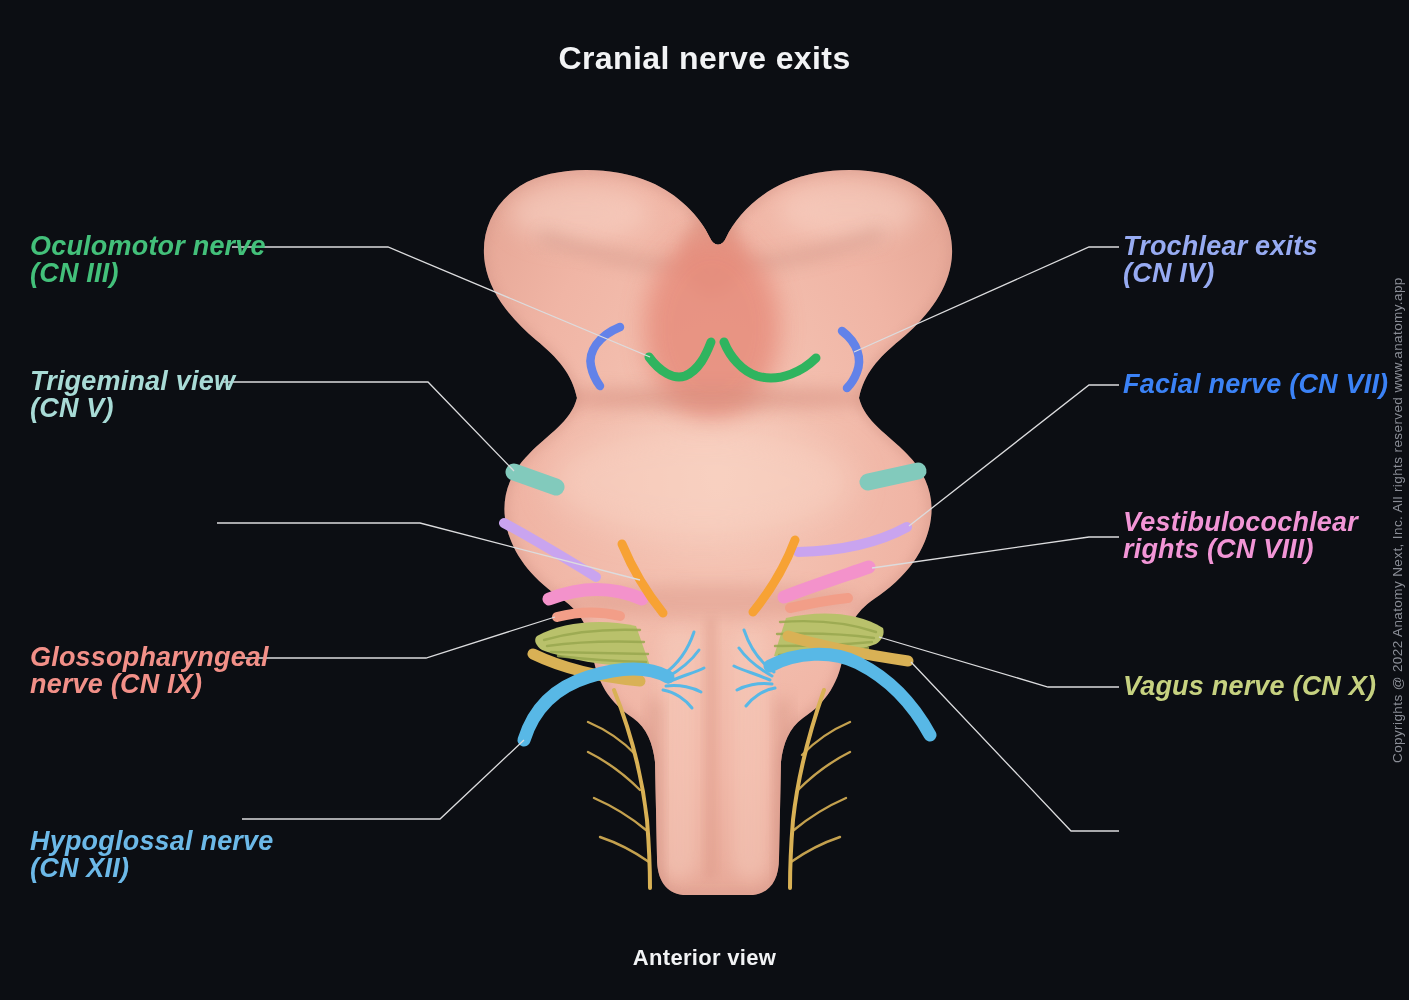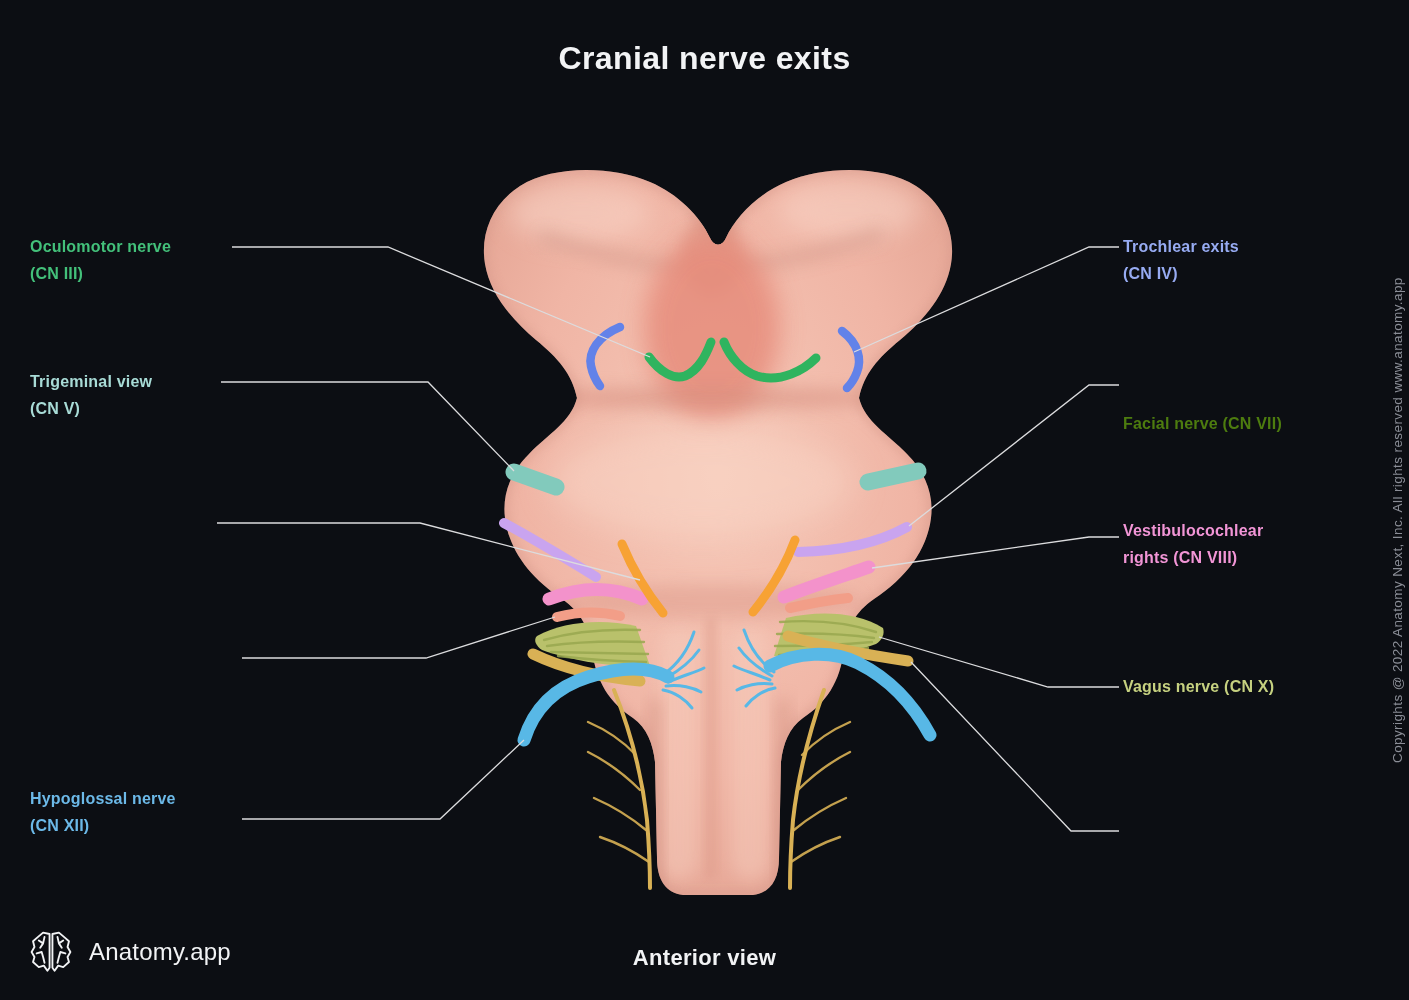--- a/index.html
+++ b/index.html
@@ -13,22 +13,23 @@
   svg.art{position:absolute;left:0;top:0;}
   .title{
     position:absolute;top:40px;left:0;right:0;text-align:center;
     color:var(--text,#f2f3f5);font-size:32px;font-weight:700;letter-spacing:.4px;
   }
   .caption{
     position:absolute;top:945px;left:0;right:0;text-align:center;
     color:var(--text,#f2f3f5);font-size:22px;font-weight:600;letter-spacing:.3px;
   }
   .label{
-    position:absolute;font-size:16px;line-height:27px;font-weight:600;letter-spacing:.2px;
+    position:absolute;font-size:27px;line-height:27px;font-weight:600;letter-spacing:.2px;
     white-space:nowrap;
+    font-style:italic;
   }
   .label.right-col{left:1123px;}
   .label.left-col{left:30px;}
   .brand{
     position:absolute;left:28px;top:929px;display:flex;align-items:center;gap:15px;
   }
   .brand-name{color:var(--text,#f2f3f5);font-size:24px;font-weight:500;letter-spacing:.2px;}
   .copyright{
     position:absolute;right:4px;top:225px;height:590px;
     writing-mode:vertical-rl;transform:rotate(180deg);
@@ -199,48 +200,42 @@
   <div class="title">Cranial nerve exits</div>
 
   <div class="label left-col" style="top: 233px; color: rgb(67, 192, 122);">
     <div>Oculomotor nerve</div>
     <div>(CN III)</div>
   </div>
   <div class="label left-col" style="top: 368px; color: rgb(168, 219, 214);">
     <div>Trigeminal view</div>
     <div>(CN V)</div>
   </div>
-  <div class="label left-col" style="top: 785px; color: rgb(108, 185, 232);">
+  <div class="label left-col" style="top: 644px; color: rgb(242, 144, 136);">
+    <div>Glossopharyngeal</div>
+    <div>nerve (CN IX)</div>
+  </div>
+  <div class="label left-col" style="top: 828px; color: rgb(108, 185, 232);">
     <div>Hypoglossal nerve</div>
     <div>(CN XII)</div>
   </div>
 
   <div class="label right-col" style="top: 233px; color: rgb(151, 171, 242);">
     <div>Trochlear exits</div>
     <div>(CN IV)</div>
   </div>
-  <div class="label right-col" style="top: 371px; color: #4d7c0f; margin-top: 39px;">
+  <div class="label right-col" style="top: 371px; color: #3b82f6;">
     <div>Facial nerve (CN VII)</div>
   </div>
-  <div class="label right-col" style="top: 509px; color: rgb(242, 149, 214); margin-top: 8px;">
+  <div class="label right-col" style="top: 509px; color: rgb(242, 149, 214);">
     <div>Vestibulocochlear</div>
     <div>rights (CN VIII)</div>
   </div>
   <div class="label right-col" style="top: 673px; color: rgb(198, 209, 128); text-align: right;">
     <div>Vagus nerve (CN X)</div>
   </div>
 
   <div class="caption">Anterior view</div>
 
-  <div class="brand">
-    <svg width="46" height="46" viewBox="0 0 64 64" fill="none" stroke="#f2f3f5" stroke-width="2.6" stroke-linejoin="round" stroke-linecap="round">
-      <g id="bh">
-        <path d="M30 7 L21 5 L14 11 L7 17 L9 25 L5 32 L9 39 L7 46 L15 53 L22 51 L27 58 L30 54 Z"></path>
-        <path d="M15 16 L21 20 L17 26 M23 11 L21 20 M12 34 L19 32 L21 39 M23 47 L21 39"></path>
-      </g>
-      <use href="#bh" transform="translate(64,0) scale(-1,1)"></use>
-    </svg>
-    <span class="brand-name">Anatomy.app</span>
-  </div>
 
   <div class="copyright">Copyrights @ 2022 Anatomy Next, Inc. All rights reserved www.anatomy.app</div>
 
 </div>
 
 </body></html>

